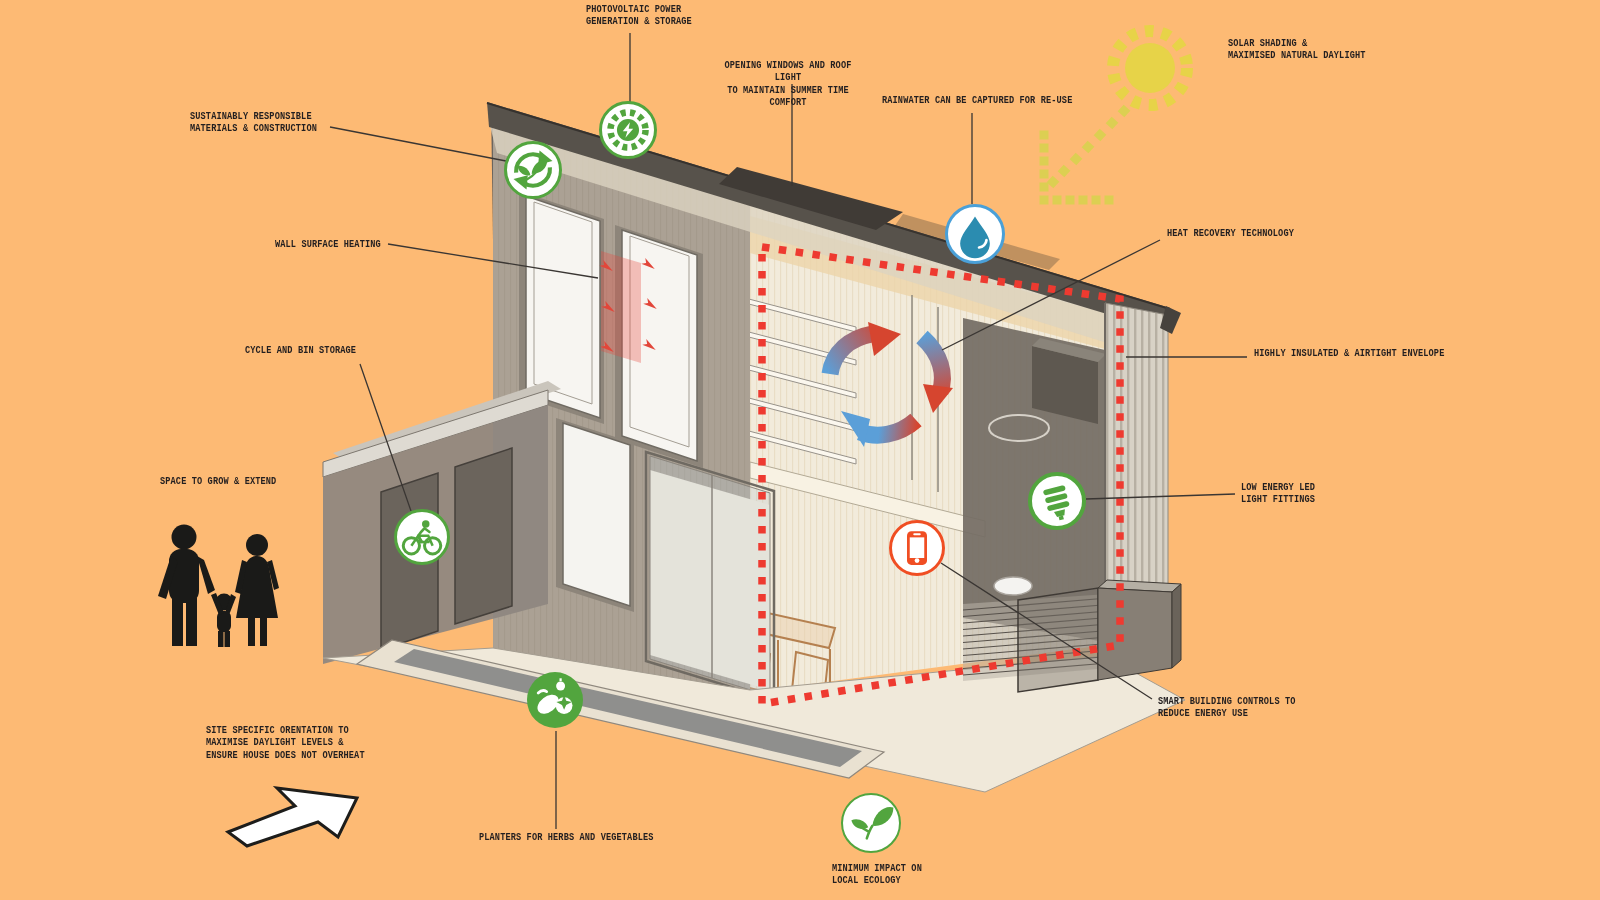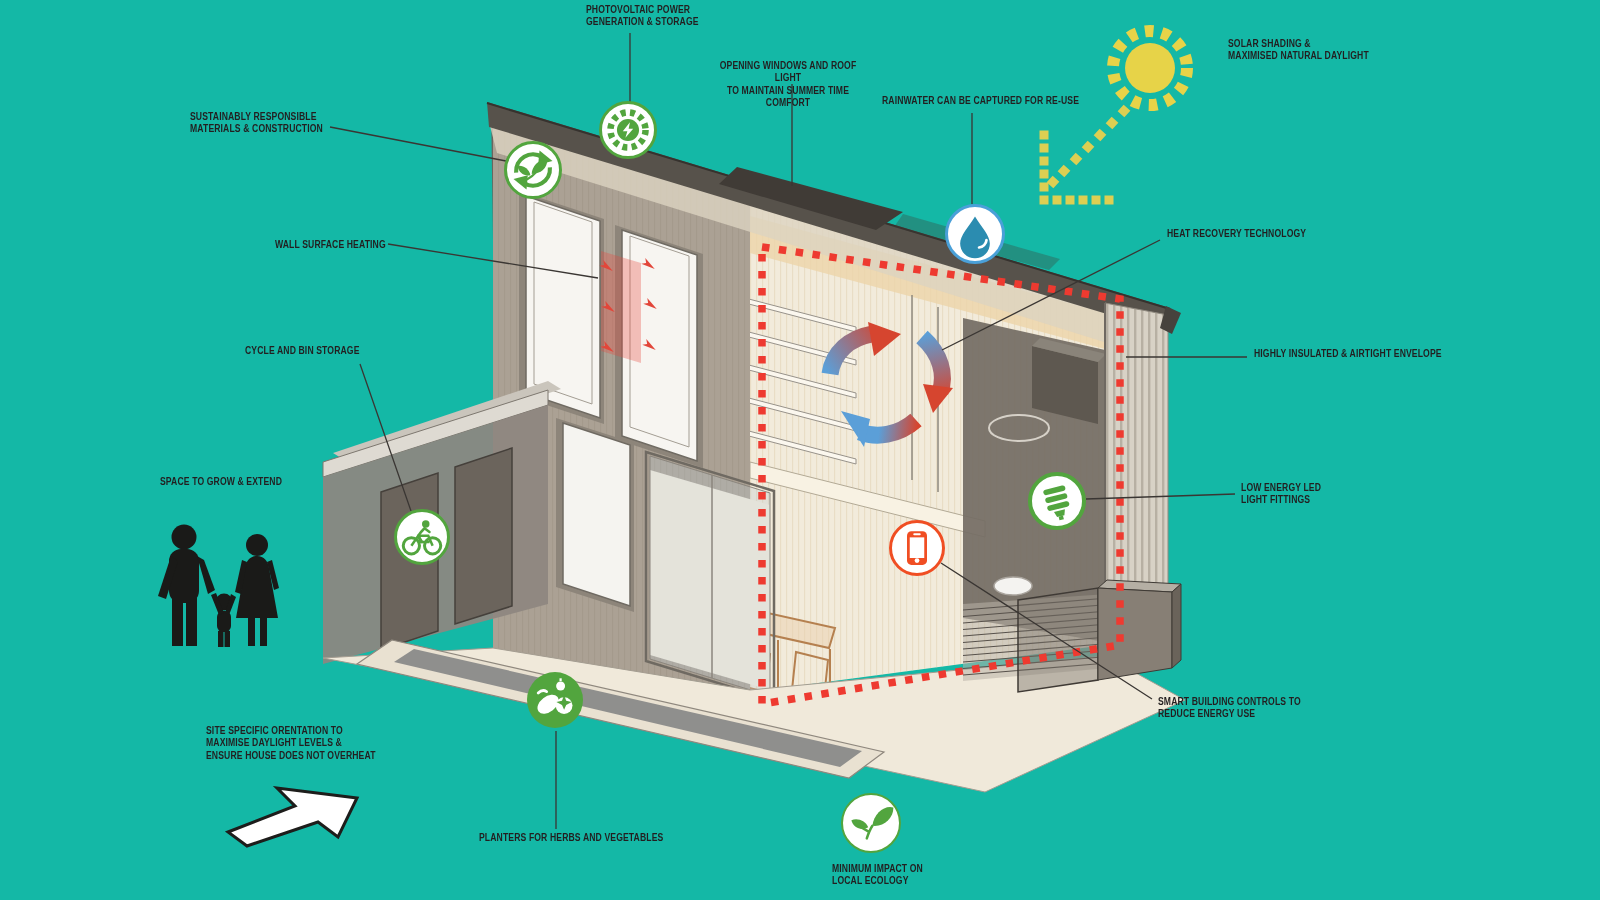--- a/index.html
+++ b/index.html
@@ -1,17 +1,17 @@
 <!DOCTYPE html>
 <html><head>
 <meta charset="utf-8">
 <style>
   html,body{margin:0;padding:0;background:#fff;}
-  .stage{position:relative;width:1600px;height:900px;background:#14b8a6;overflow:hidden;
-         font-family:Liberation Sans, sans-serif;}
+  .stage{position:relative;width:1600px;height:900px;background:#fdba74;overflow:hidden;
+         font-family:Liberation Mono, monospace;}
   .scene{position:absolute;left:0;top:0;width:1600px;height:900px;}
   .lbl{position:absolute;font-size:10.5px;line-height:12.4px;font-weight:700;color:#231f20;
        white-space:pre-line;letter-spacing:.15px;transform:scaleX(.82);transform-origin:0 0;}
   .lbl.center{text-align:center;transform-origin:50% 0;}
   .badge{position:absolute;border-radius:50%;background:#fff;border-style:solid;box-sizing:border-box;
          display:flex;align-items:center;justify-content:center;}
   .badge svg{width:100%;height:100%;display:block;}
 </style>
 </head>
 <body>

